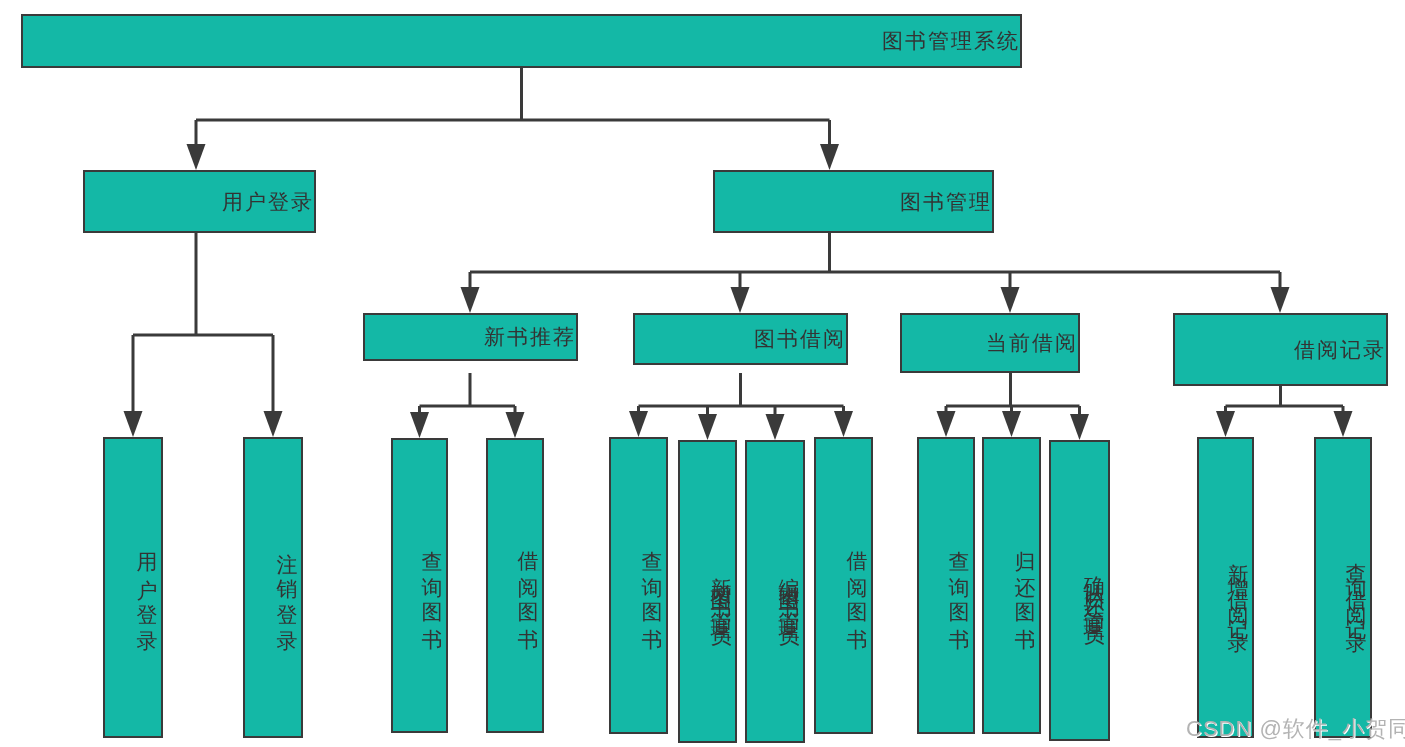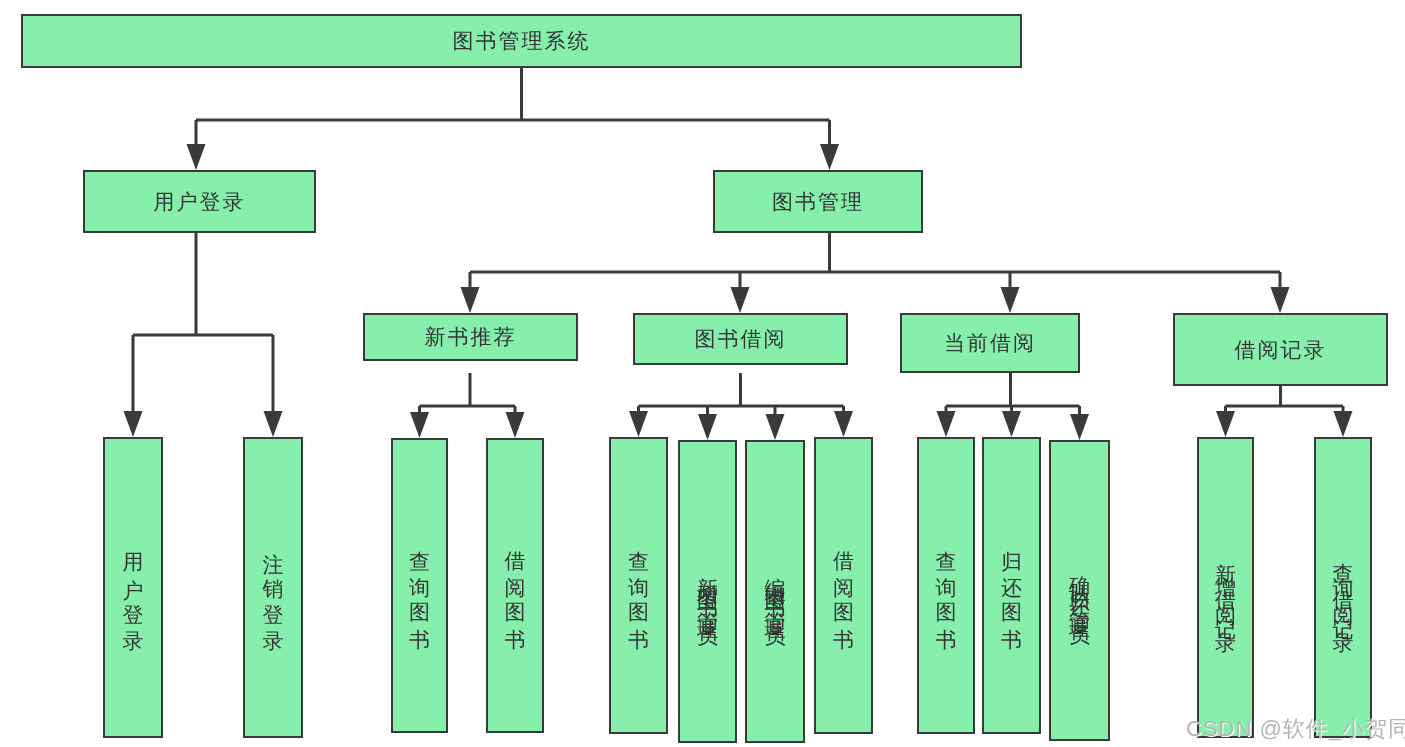--- a/index.html
+++ b/index.html
@@ -13,45 +13,45 @@
   }
   #connectors {
     position: absolute;
     left: 0; top: 0;
     width: 1405px; height: 747px;
     z-index: 1;
   }
   .node {
     position: absolute;
     box-sizing: border-box;
-    background: #86efac;
+    background: #14b8a6;
     border: 2.5px solid #3a3a3a;
     color: #333333;
     display: flex;
     align-items: center;
-    justify-content: center;
+    justify-content: flex-end;
     z-index: 2;
   }
   .hlabel {
     font-size: 21px;
     letter-spacing: 2px;
     white-space: nowrap;
     color: #333333;
   }
   .vlabel {
     writing-mode: vertical-rl;
     text-orientation: mixed;
     font-size: 21px;
     white-space: nowrap;
     color: #333333;
   }
   
   .n-root          { left: 21px;   top: 14px;  width: 1001px; height: 54px; }
   .n-user-login    { left: 83px;   top: 170px; width: 233px;  height: 63px; }
-  .n-book-mgmt     { left: 713px;  top: 170px; width: 210px;  height: 63px; }
+  .n-book-mgmt     { left: 713px;  top: 170px; width: 281px;  height: 63px; }
   .n-new-book-rec  { left: 363px;  top: 313px; width: 215px;  height: 48px; }
   .n-book-borrow   { left: 633px;  top: 313px; width: 215px;  height: 52px; }
   .n-current-borrow{ left: 854px;  top: 313px; width: 180px;  height: 60px; margin-left: 46px; }
   .n-borrow-records{ left: 1173px; top: 313px; width: 215px;  height: 73px; }
   .n-login-leaf    { left: 103px;  top: 437px; width: 60px; height: 301px; }
   .n-logout-leaf   { left: 243px;  top: 437px; width: 60px; height: 301px; }
   .n-nbr-query     { left: 391px;  top: 438px; width: 57px; height: 295px; }
   .n-nbr-borrow    { left: 486px;  top: 438px; width: 58px; height: 295px; }
   .n-bb-query      { left: 609px;  top: 437px; width: 59px; height: 297px; }
   .n-bb-add        { left: 678px;  top: 440px; width: 59px; height: 303px; }

